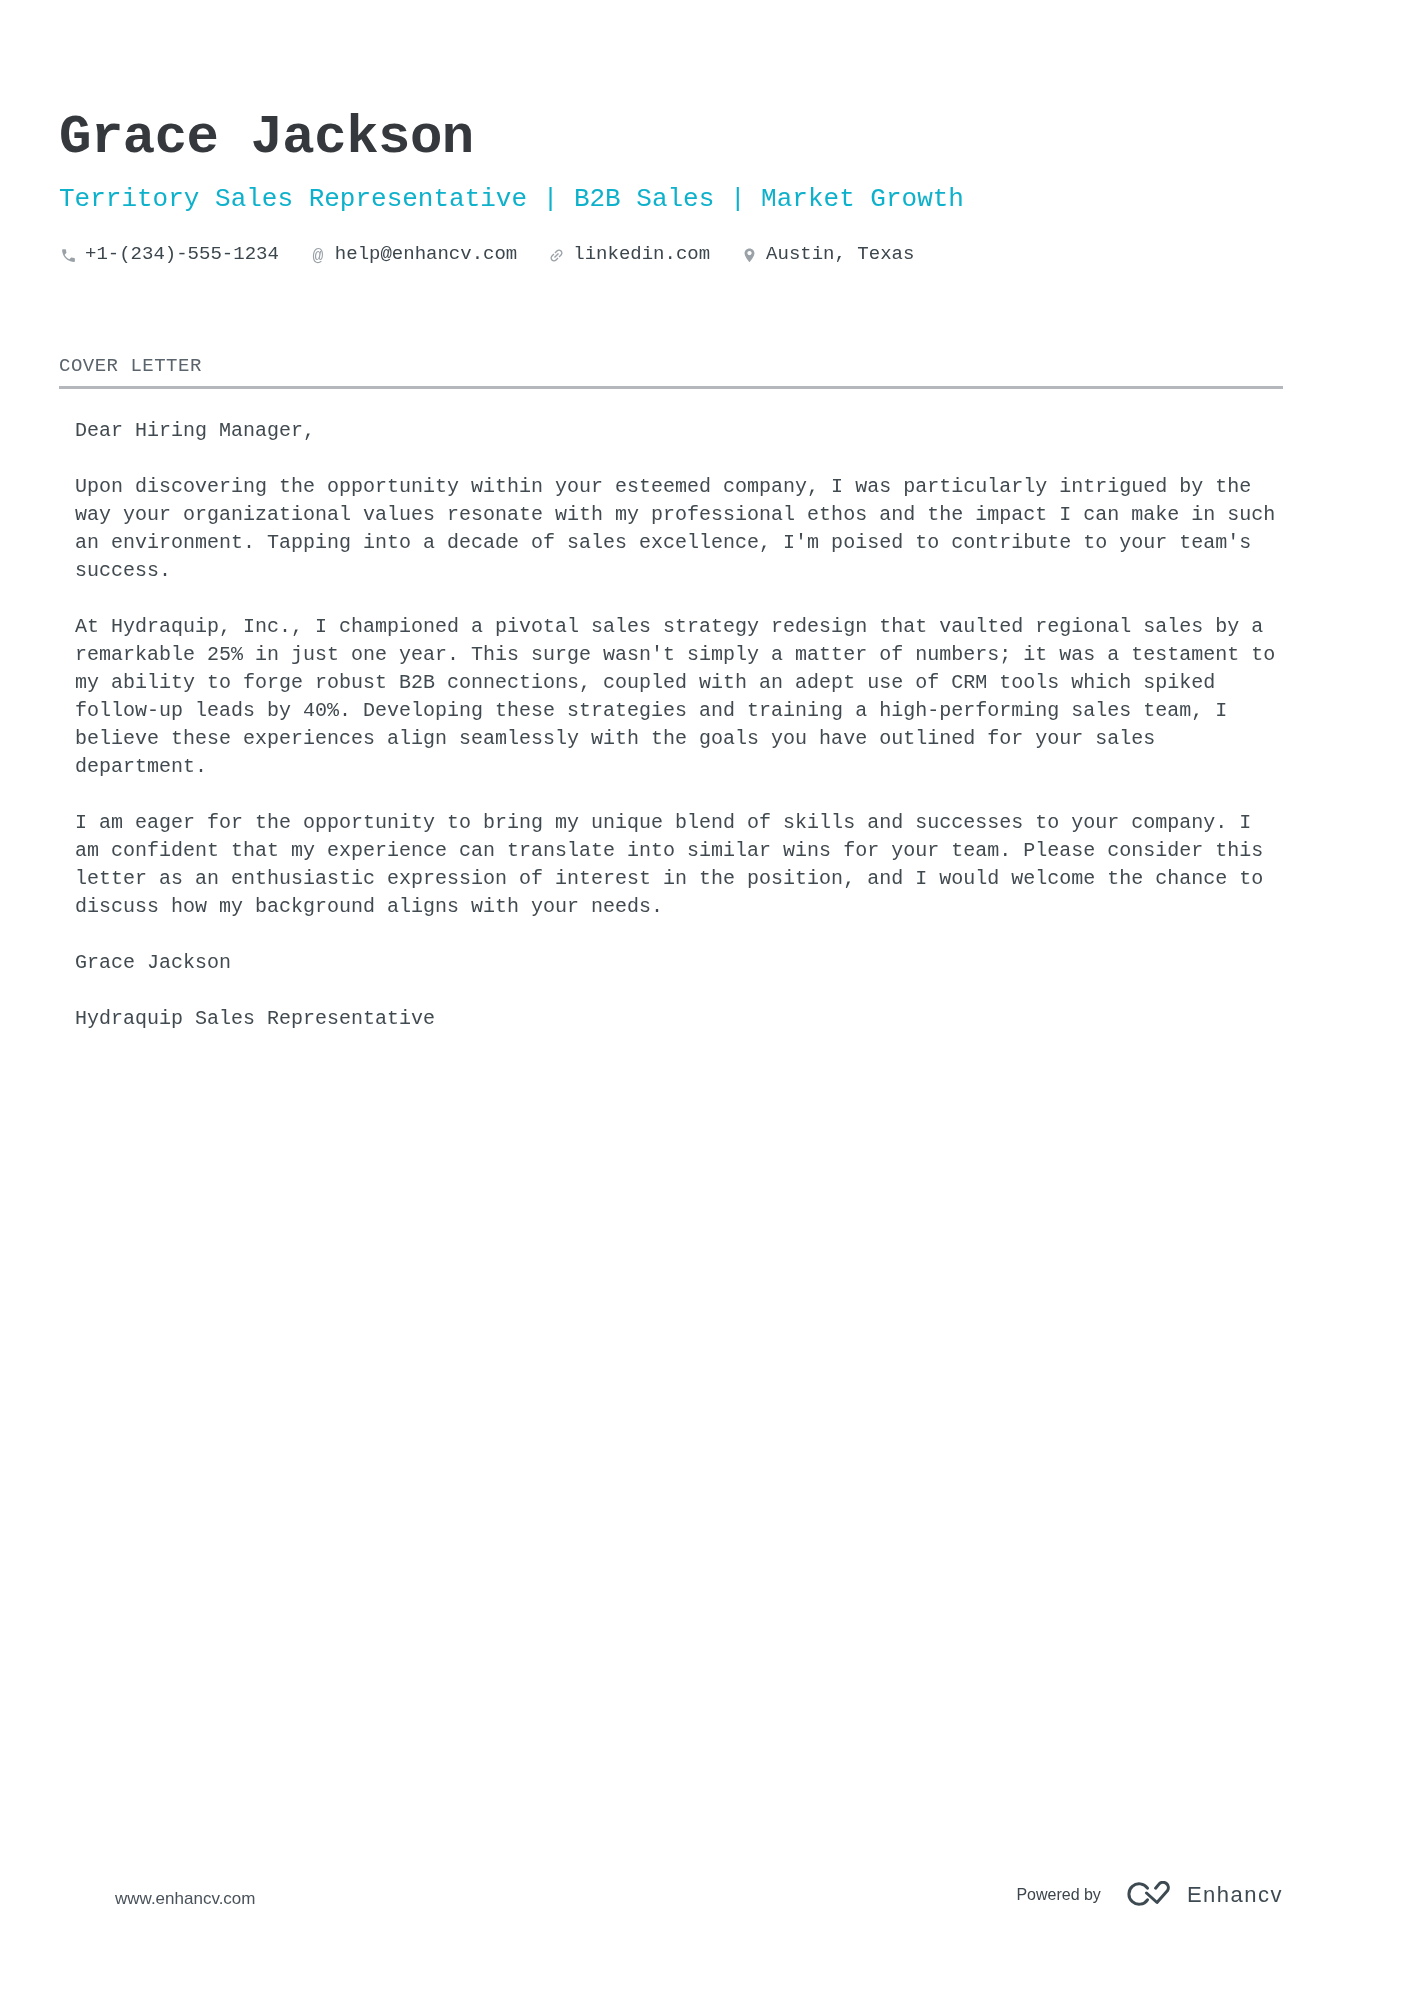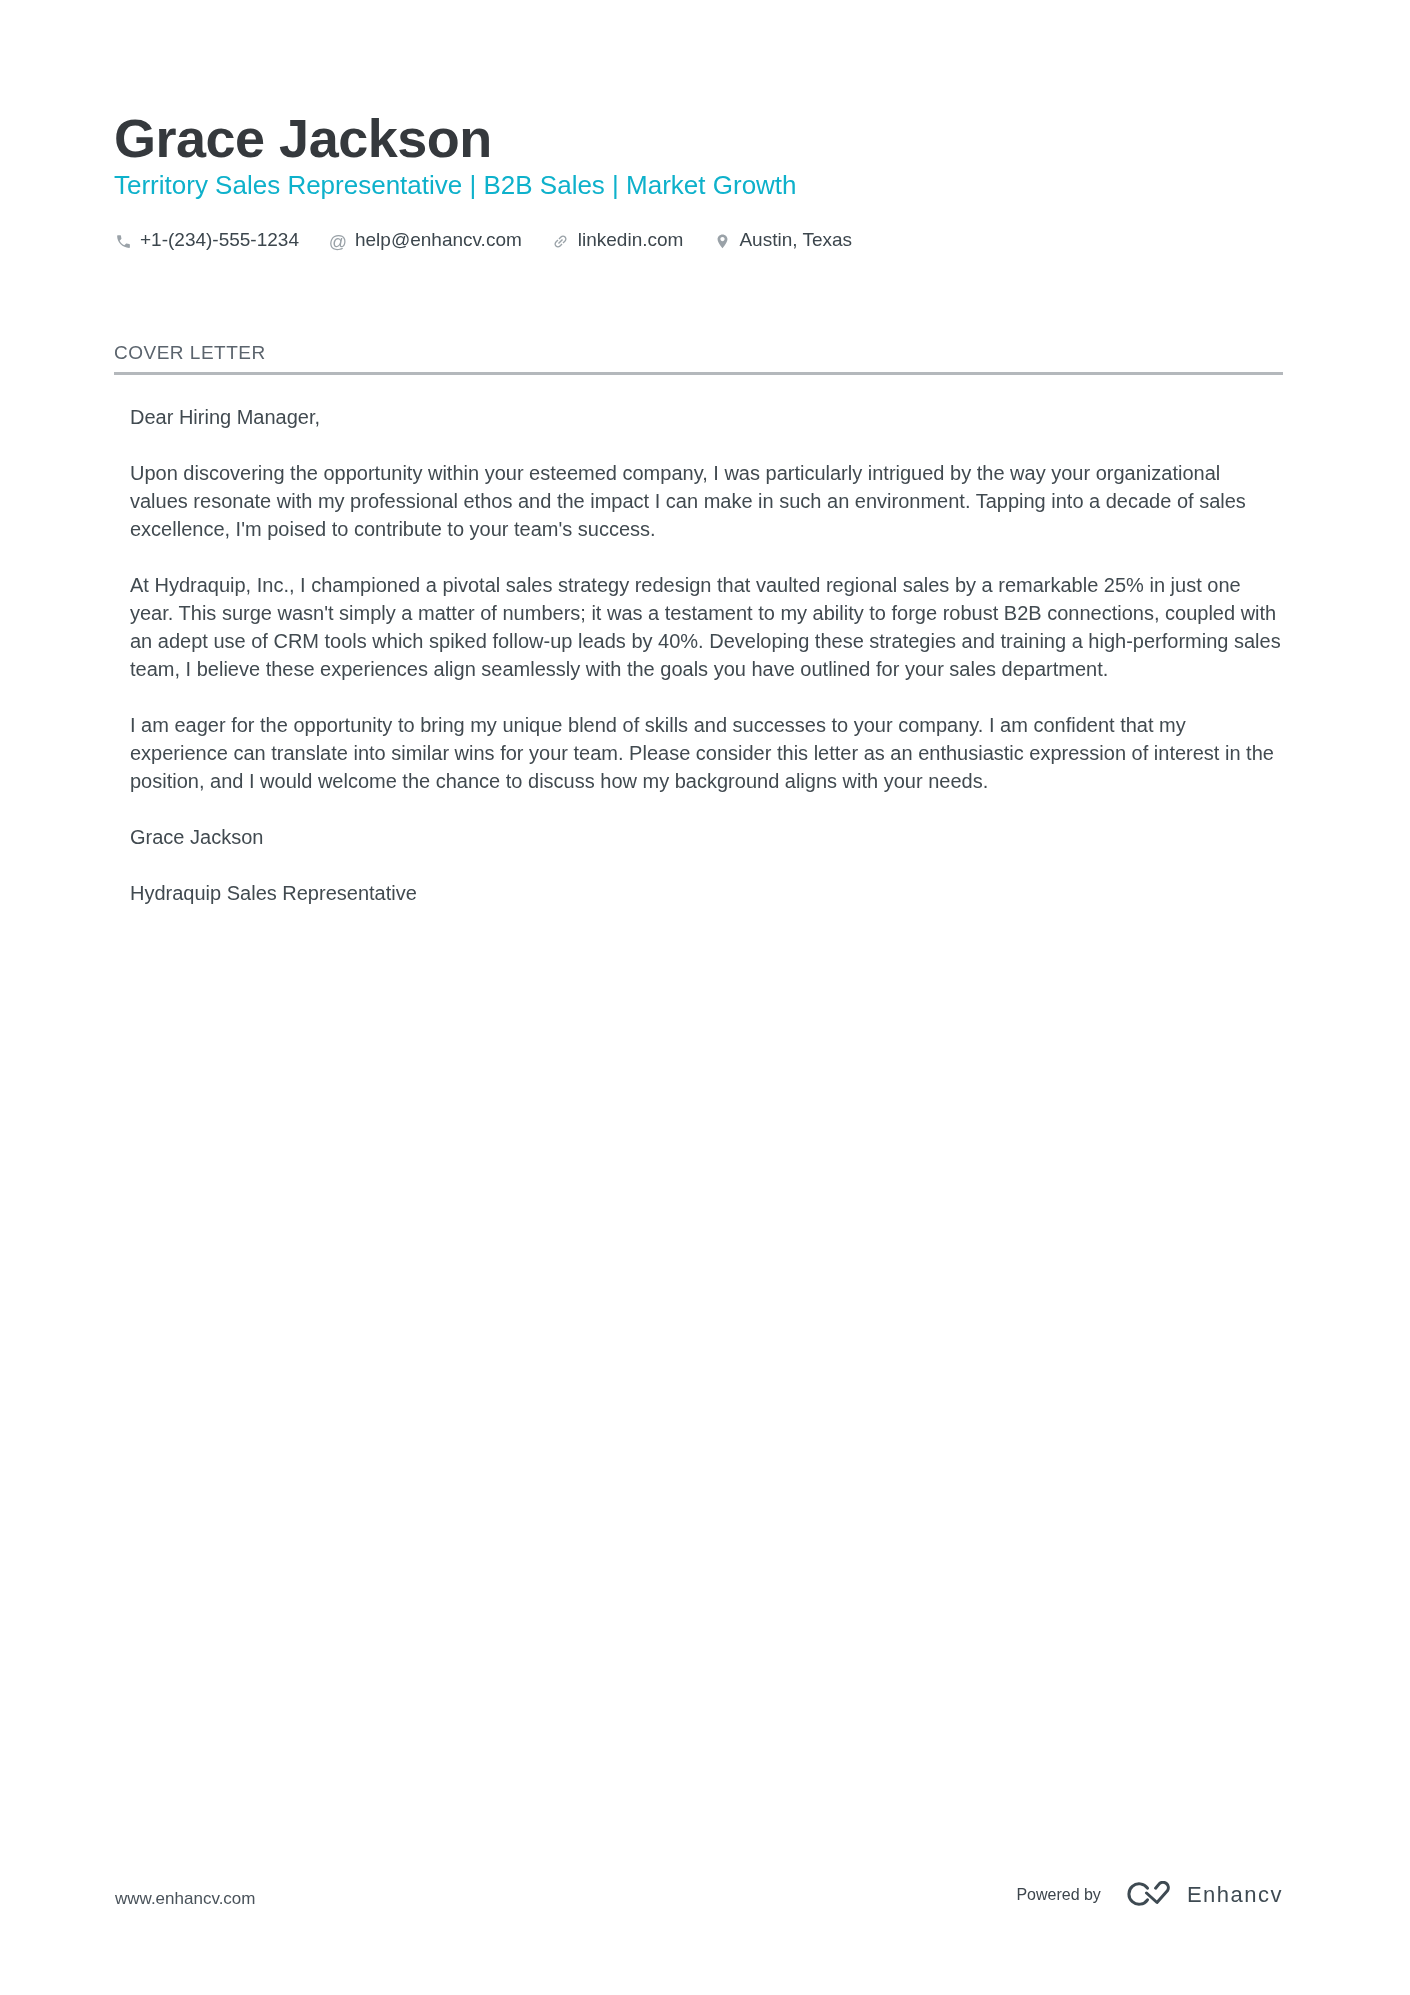--- a/index.html
+++ b/index.html
@@ -17,30 +17,32 @@
   body{font-family:"Liberation Sans","DejaVu Sans",sans-serif;}
   .page{
     position:relative;
     width:1410px;
     height:1995px;
     background:#ffffff;
     margin:0 auto;
     overflow:hidden;
   }
   .content{
-    padding:107px 127px 0 114px;
+    padding:107px 127px 0 59px;
+    font-family:Liberation Mono, monospace;
   }
   .person-name{
     font-size:54px;
     font-weight:700;
     letter-spacing:-0.5px;
     color:var(--title);
     line-height:1.15;
   }
   .person-headline{
+    margin-top:14px;
     font-size:26px;
     font-weight:500;
     color:var(--accent);
     line-height:1.3;
   }
   .contact-row{
     margin-top:26px;
     display:flex;
     align-items:center;
     gap:30px;

